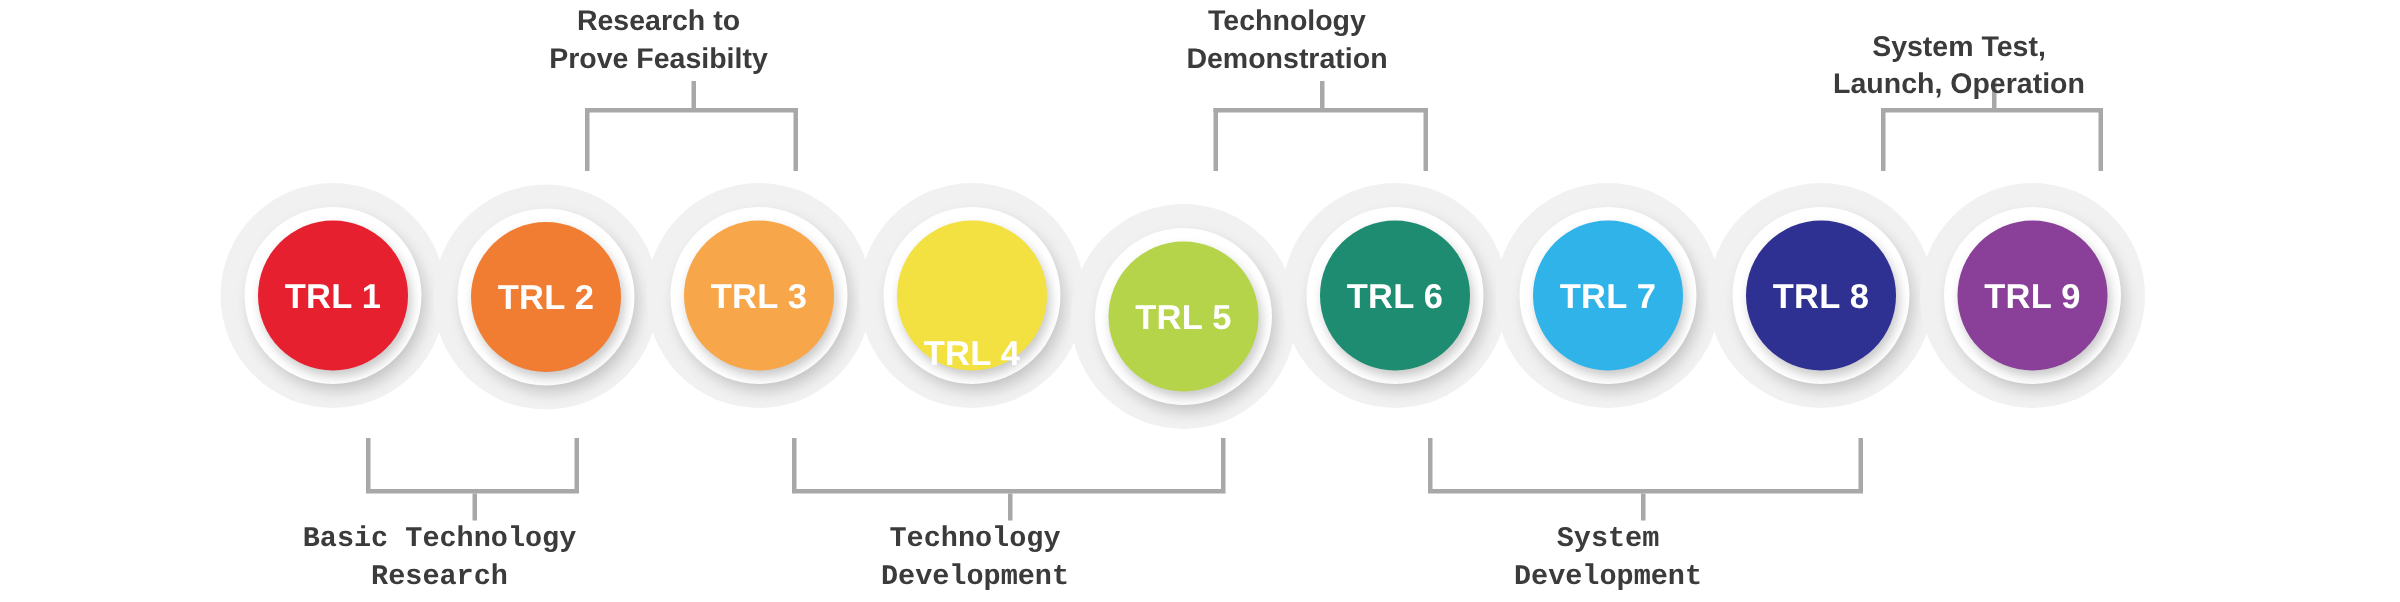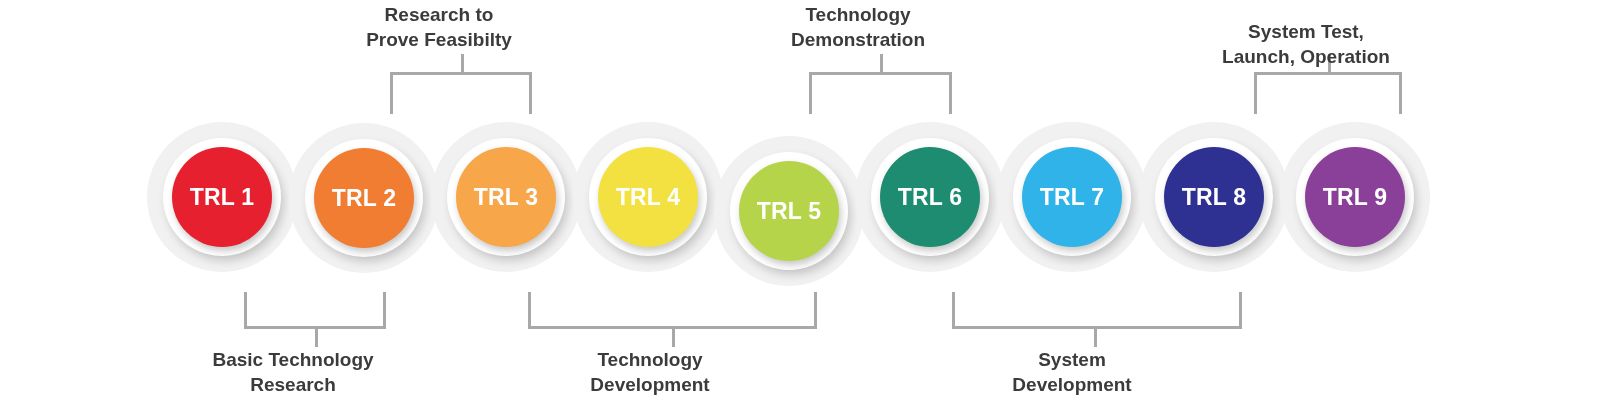--- a/index.html
+++ b/index.html
@@ -83,21 +83,21 @@
     position: absolute;
     text-align: center;
     color: #3b3b3b;
     font-size: 19px;
     font-weight: bold;
     line-height: 25px;
     white-space: pre-line;
     font-family: "Liberation Sans", sans-serif;
   }
   .caption-top { transform: translateX(-50%); }
-  .caption-bottom { transform: translateX(-50%); }
+  .caption-bottom { transform: translateX(-50%); font-family: Liberation Mono, monospace; }
 </style>
 </head>
 <body>
 
 <div id="stage">
 
   <div id="top-brackets-layer">
       <div class="bracket">
         <div class="bracket-line br-h" style="left: 368px; top: 72px; width: 142px;"></div>
         <div class="bracket-line br-v" style="left: 368px; top: 72px; height: 42px;"></div>
@@ -143,21 +143,21 @@
       </div>
       <div class="trl-node" style="left: 506px; top: 197px; text-align: right;">
         <div class="trl-ring">
           <div class="trl-disc" style="background: rgb(248, 166, 74);">
             <span class="trl-label">TRL 3</span>
           </div>
         </div>
       </div>
       <div class="trl-node" style="left: 648px; top: 197px;">
         <div class="trl-ring">
-          <div class="trl-disc" style="background: rgb(242, 225, 65);">
+          <div class="trl-disc" style="background: rgb(242, 225, 65); align-items: flex-end;">
             <span class="trl-label">TRL 4</span>
           </div>
         </div>
       </div>
       <div class="trl-node" style="left: 789px; top: 211px;">
         <div class="trl-ring">
           <div class="trl-disc" style="background: rgb(181, 212, 74);">
             <span class="trl-label">TRL 5</span>
           </div>
         </div>

